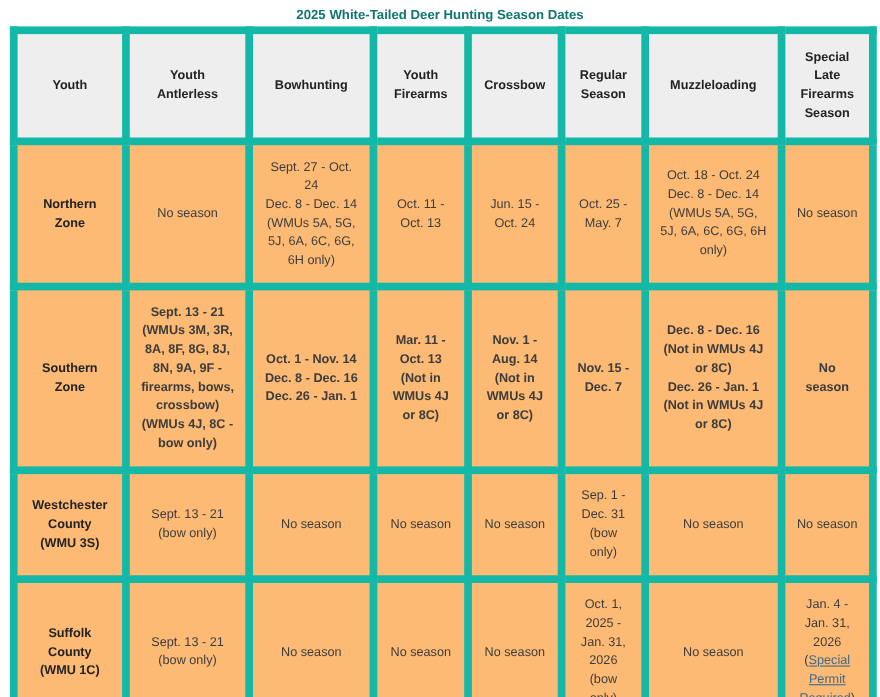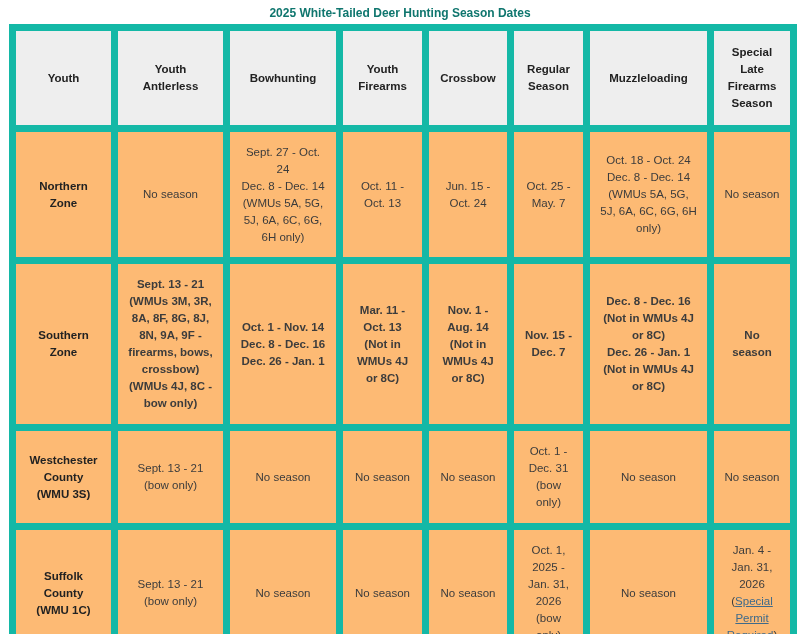--- a/index.html
+++ b/index.html
@@ -107,21 +107,21 @@
       <td>
           <span class="line">No season</span>
         </td>
       <td>
           <span class="line">No season</span>
         </td>
       <td>
           <span class="line">No season</span>
         </td>
       <td>
-          <span class="line">Oct. 1 - Dec. 31 (bow only)</span>
+          <span class="line">Sep. 1 - Dec. 31 (bow only)</span>
         </td>
       <td>
           <span class="line">No season</span>
         </td>
       <td>
           <span class="line">No season</span>
         </td>
     </tr>
     <tr class="r4">
       <td class="area">Suffolk County (WMU 1C)</td>

